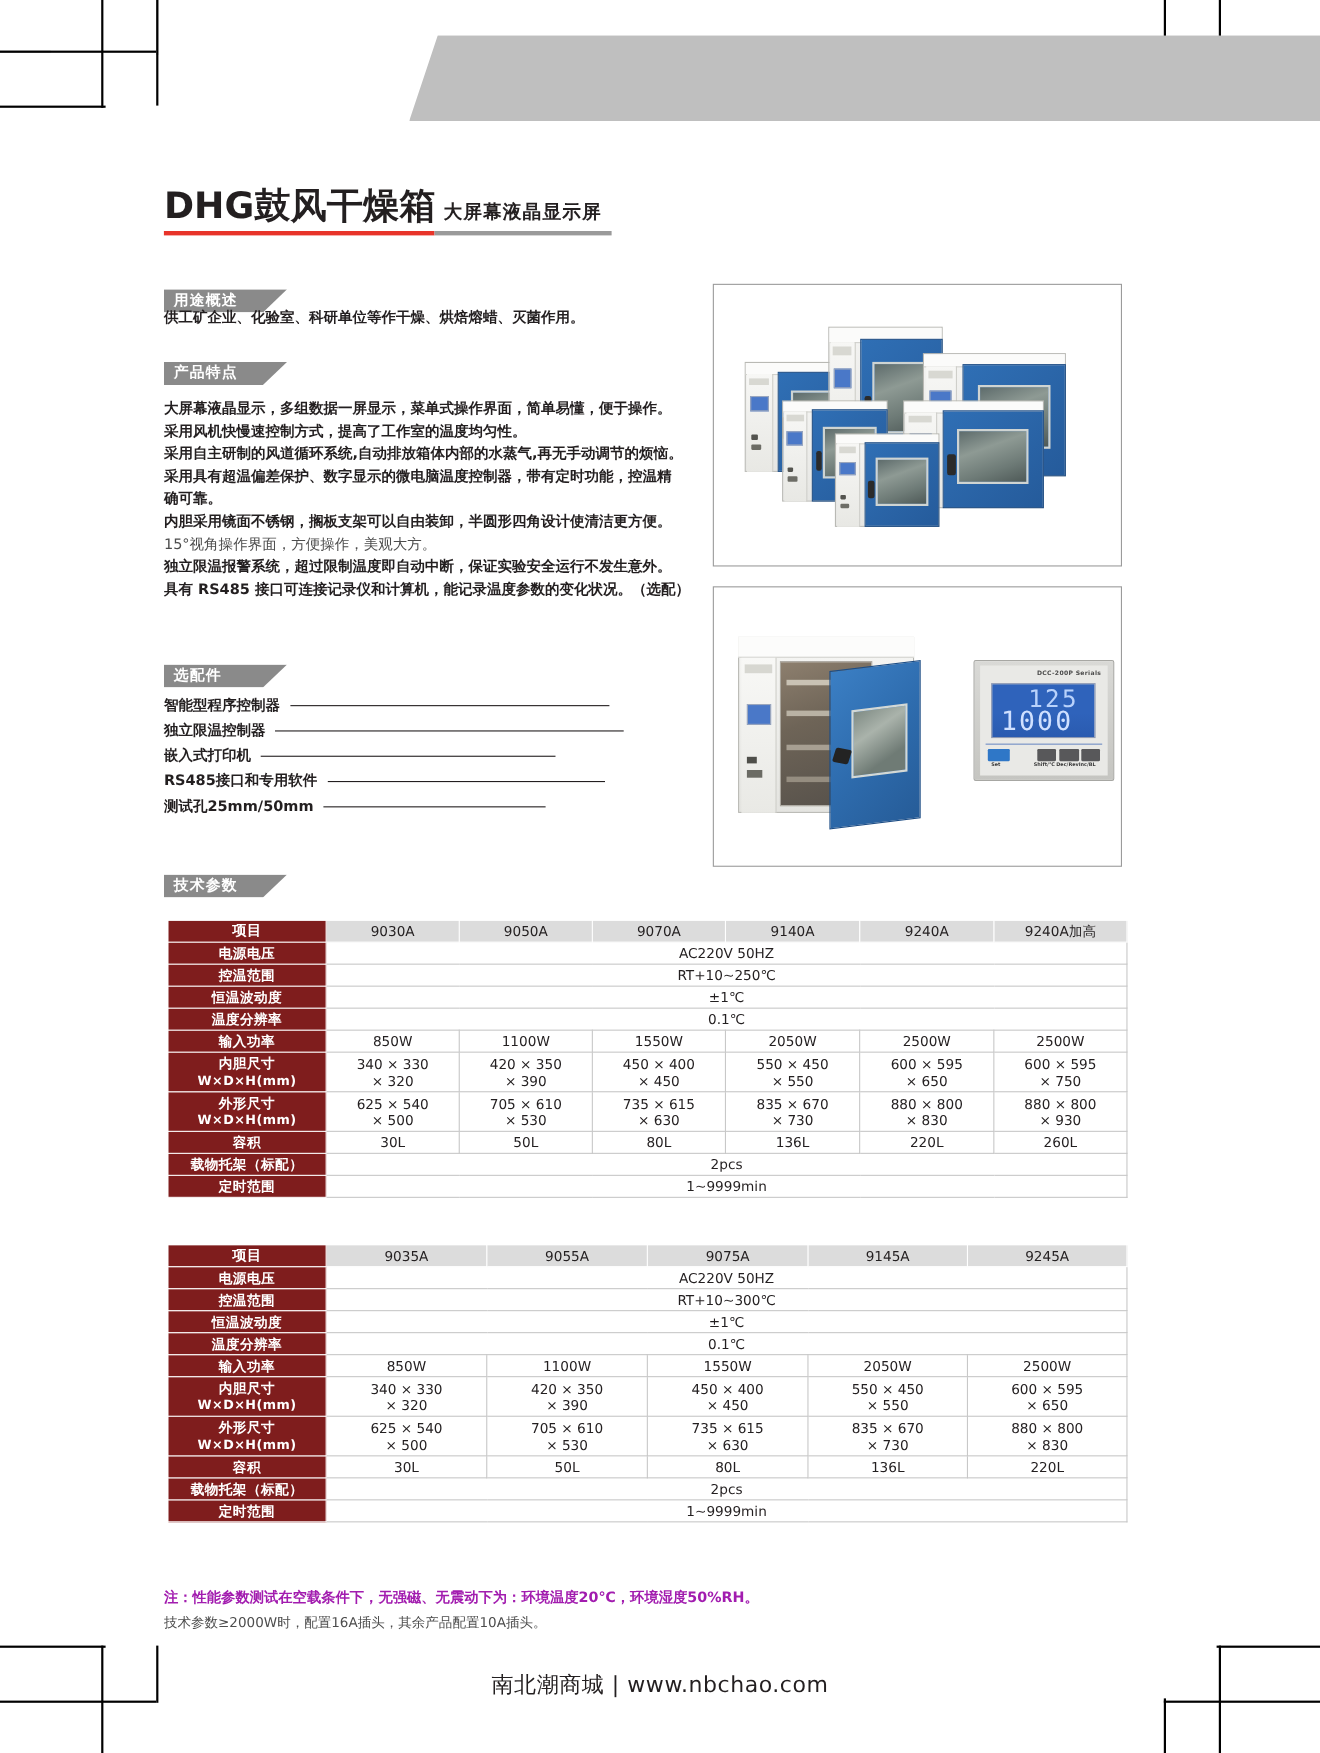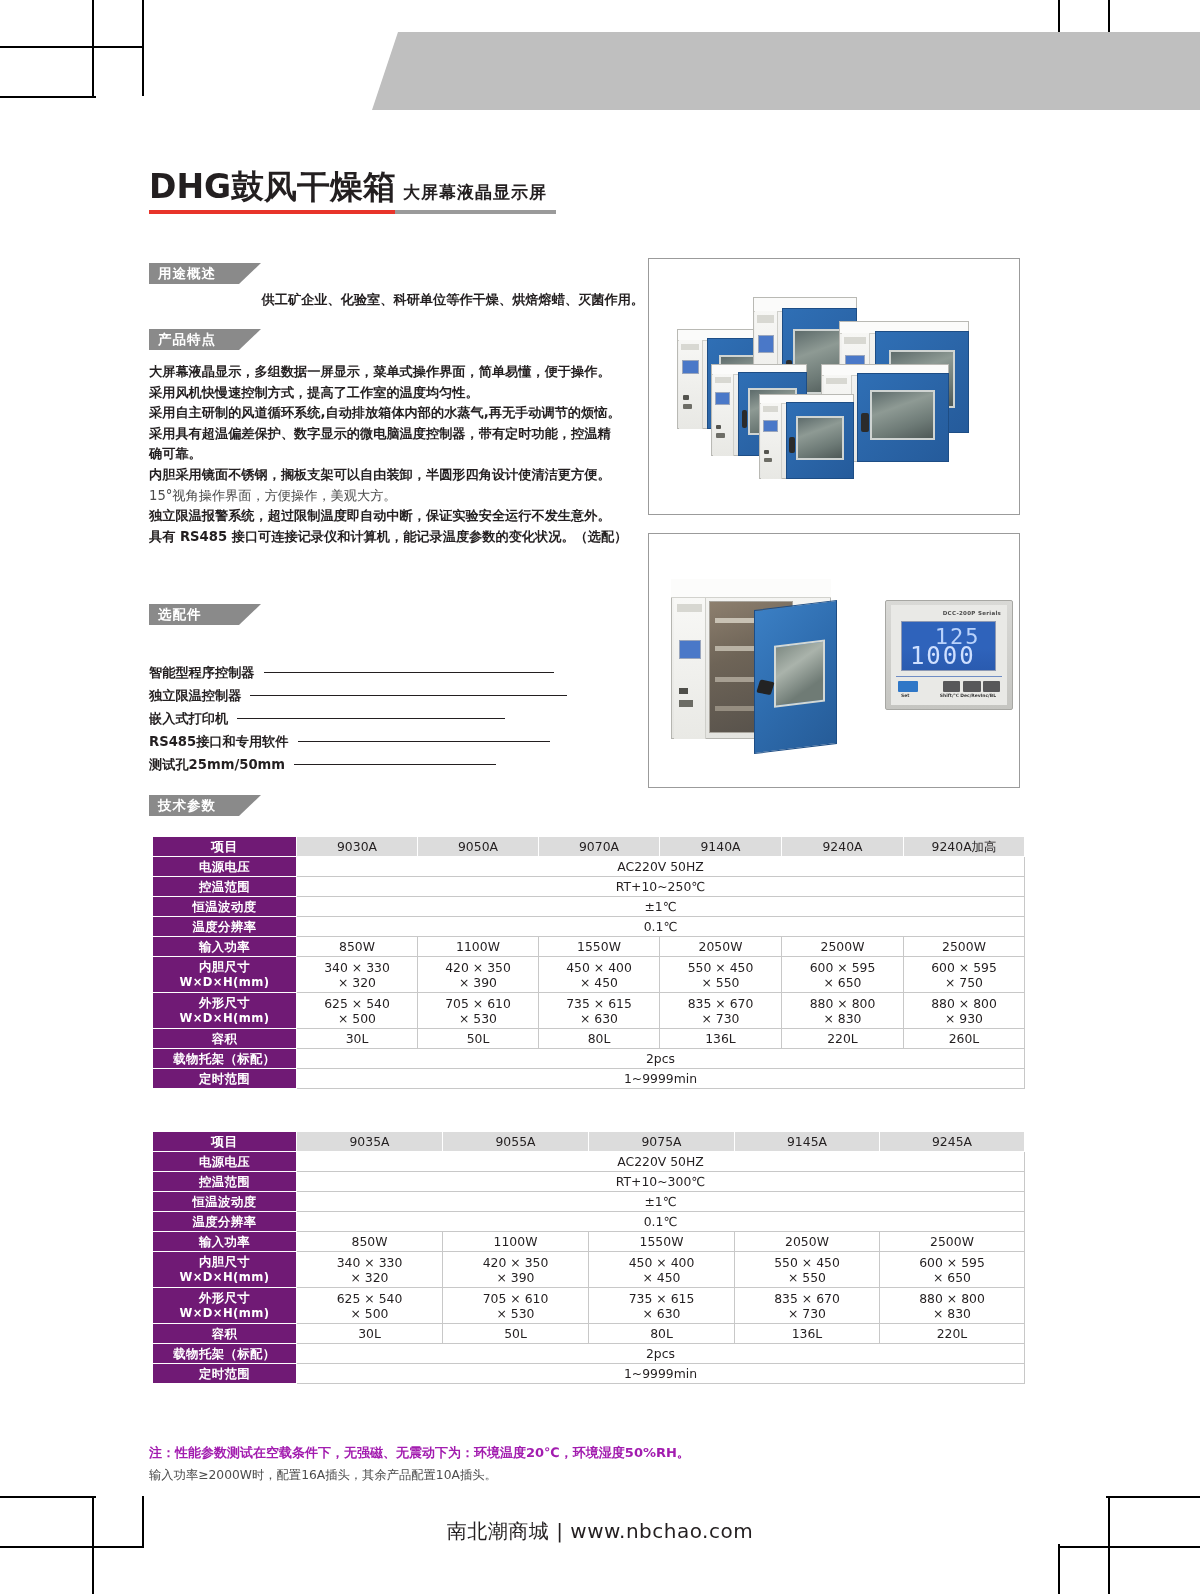--- a/index.html
+++ b/index.html
@@ -96,21 +96,20 @@
   .body-text p.light { font-weight: normal; color: #4c4c4c; }
 
   
   .opt-list {
     position: absolute;
     left: 149px; top: 630px;
     width: 430px;
     font-size: 13.2px;
     font-weight: bold;
     line-height: 23px;
-    margin-top: 31px;
   }
   .opt-row { display: flex; align-items: center; white-space: nowrap; }
   .opt-row span.lbl { flex: 0 0 auto; }
   .opt-row span.ln {
     display: block;
     height: 1.6px;
     background: #231f20;
     margin-left: 9px;
   }
 
@@ -232,21 +231,21 @@
     font-size: 12.4px;
   }
   table.spec td {
     border: 1px solid #ffffff;
     text-align: center;
     vertical-align: middle;
     padding: 2px 2px;
     line-height: 15px;
   }
   table.spec td.rowhdr {
-    background: #701a75;
+    background: #7f1d1d;
     color: #ffffff;
     font-weight: bold;
     border-right: 1px solid #ffffff;
     letter-spacing: .4px;
   }
   table.spec td.modelhdr {
     background: #dcdcdc;
     color: #231f20;
     font-weight: normal;
     border: 1px solid #ffffff;
@@ -321,21 +320,21 @@
     <span class="title-main">DHG鼓风干燥箱</span>
     <span class="title-sub">大屏幕液晶显示屏</span>
   </div>
   <div class="title-rule">
     <span class="red"></span>
     <span class="gray"></span>
   </div>
 </div>
 
 <div class="sec-tab" style="left:149px;top:263px;">用途概述</div>
-<div class="body-text" style="left:149px;top:290px;text-align:right;">
+<div class="body-text" style="left:149px;top:280px;">
   <p>供工矿企业、化验室、科研单位等作干燥、烘焙熔蜡、灭菌作用。</p>
 </div>
 
 <div class="sec-tab" style="left:149px;top:329px;">产品特点</div>
 <div class="body-text" style="left:149px;top:362px;">
   <p>大屏幕液晶显示，多组数据一屏显示，菜单式操作界面，简单易懂，便于操作。</p>
   <p>采用风机快慢速控制方式，提高了工作室的温度均匀性。</p>
   <p>采用自主研制的风道循环系统,自动排放箱体内部的水蒸气,再无手动调节的烦恼。</p>
   <p>采用具有超温偏差保护、数字显示的微电脑温度控制器，带有定时功能，控温精</p>
   <p>确可靠。</p>
@@ -706,16 +705,16 @@
     </tr>
     <tr>
       <td class="rowhdr">定时范围</td>
       <td class="val" colspan="5">1~9999min</td>
     </tr>
   </tbody>
 </table>
 
 <div class="notes" style="top:1442px;">
   <div class="n1">注：性能参数测试在空载条件下，无强磁、无震动下为：环境温度20℃，环境湿度50%RH。</div>
-  <div class="n2">输入功率≥2000W时，配置16A插头，其余产品配置10A插头。</div>
+  <div class="n2">技术参数≥2000W时，配置16A插头，其余产品配置10A插头。</div>
 </div>
 
 <div class="footer">南北潮商城 | www.nbchao.com</div>
 
 </body></html>

